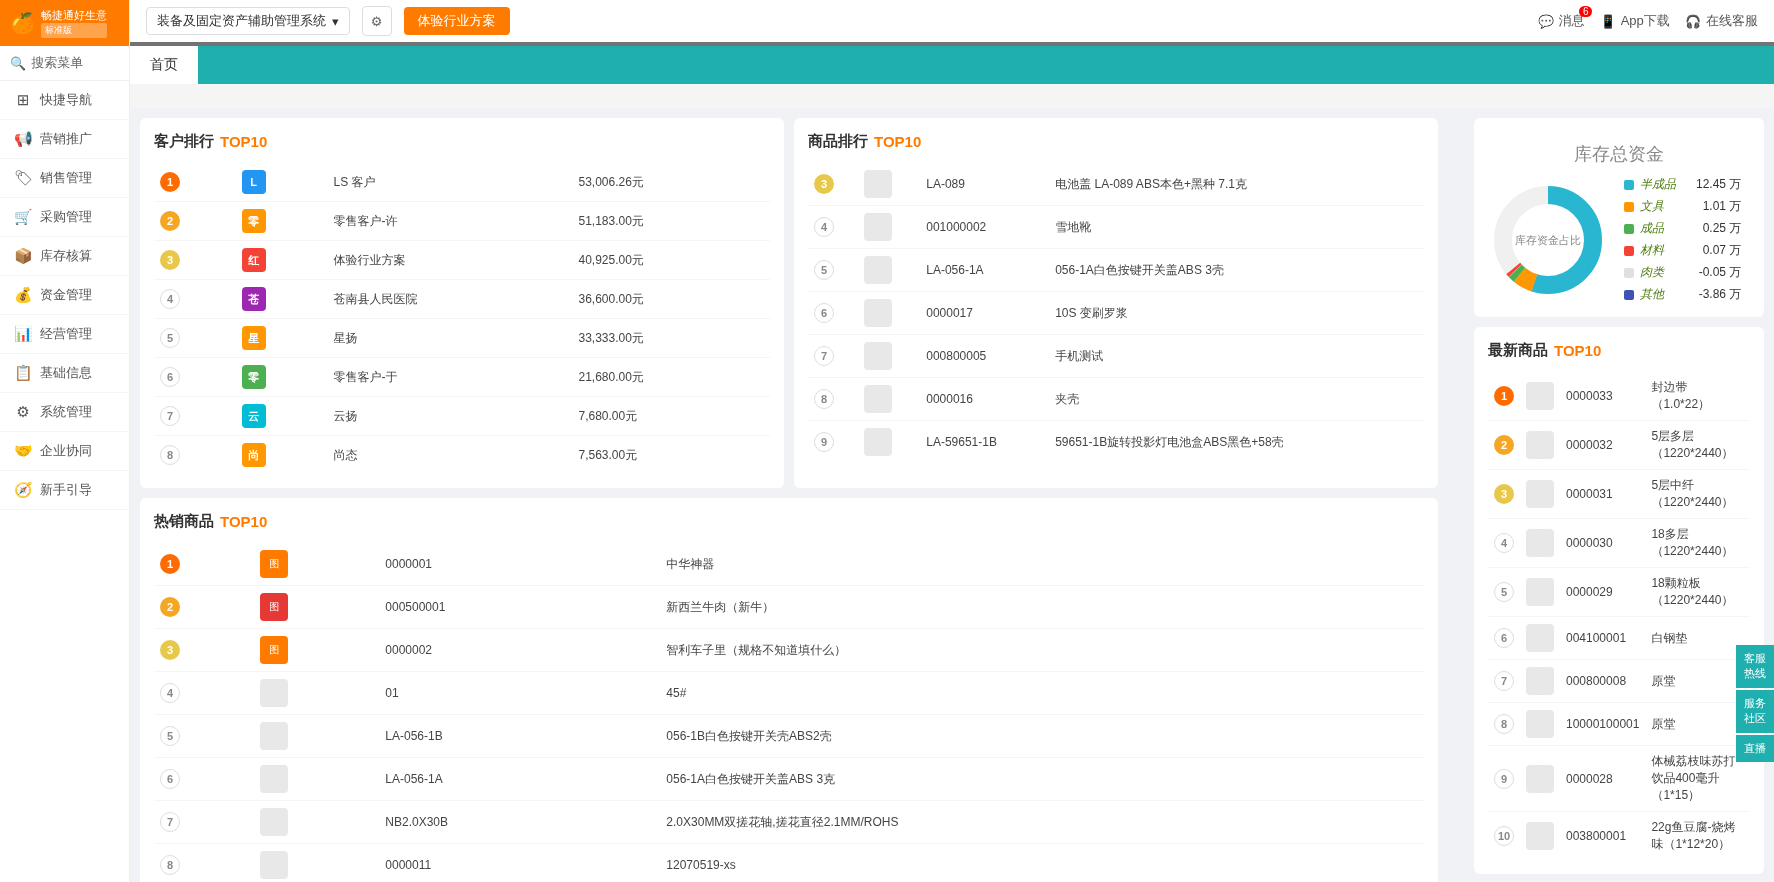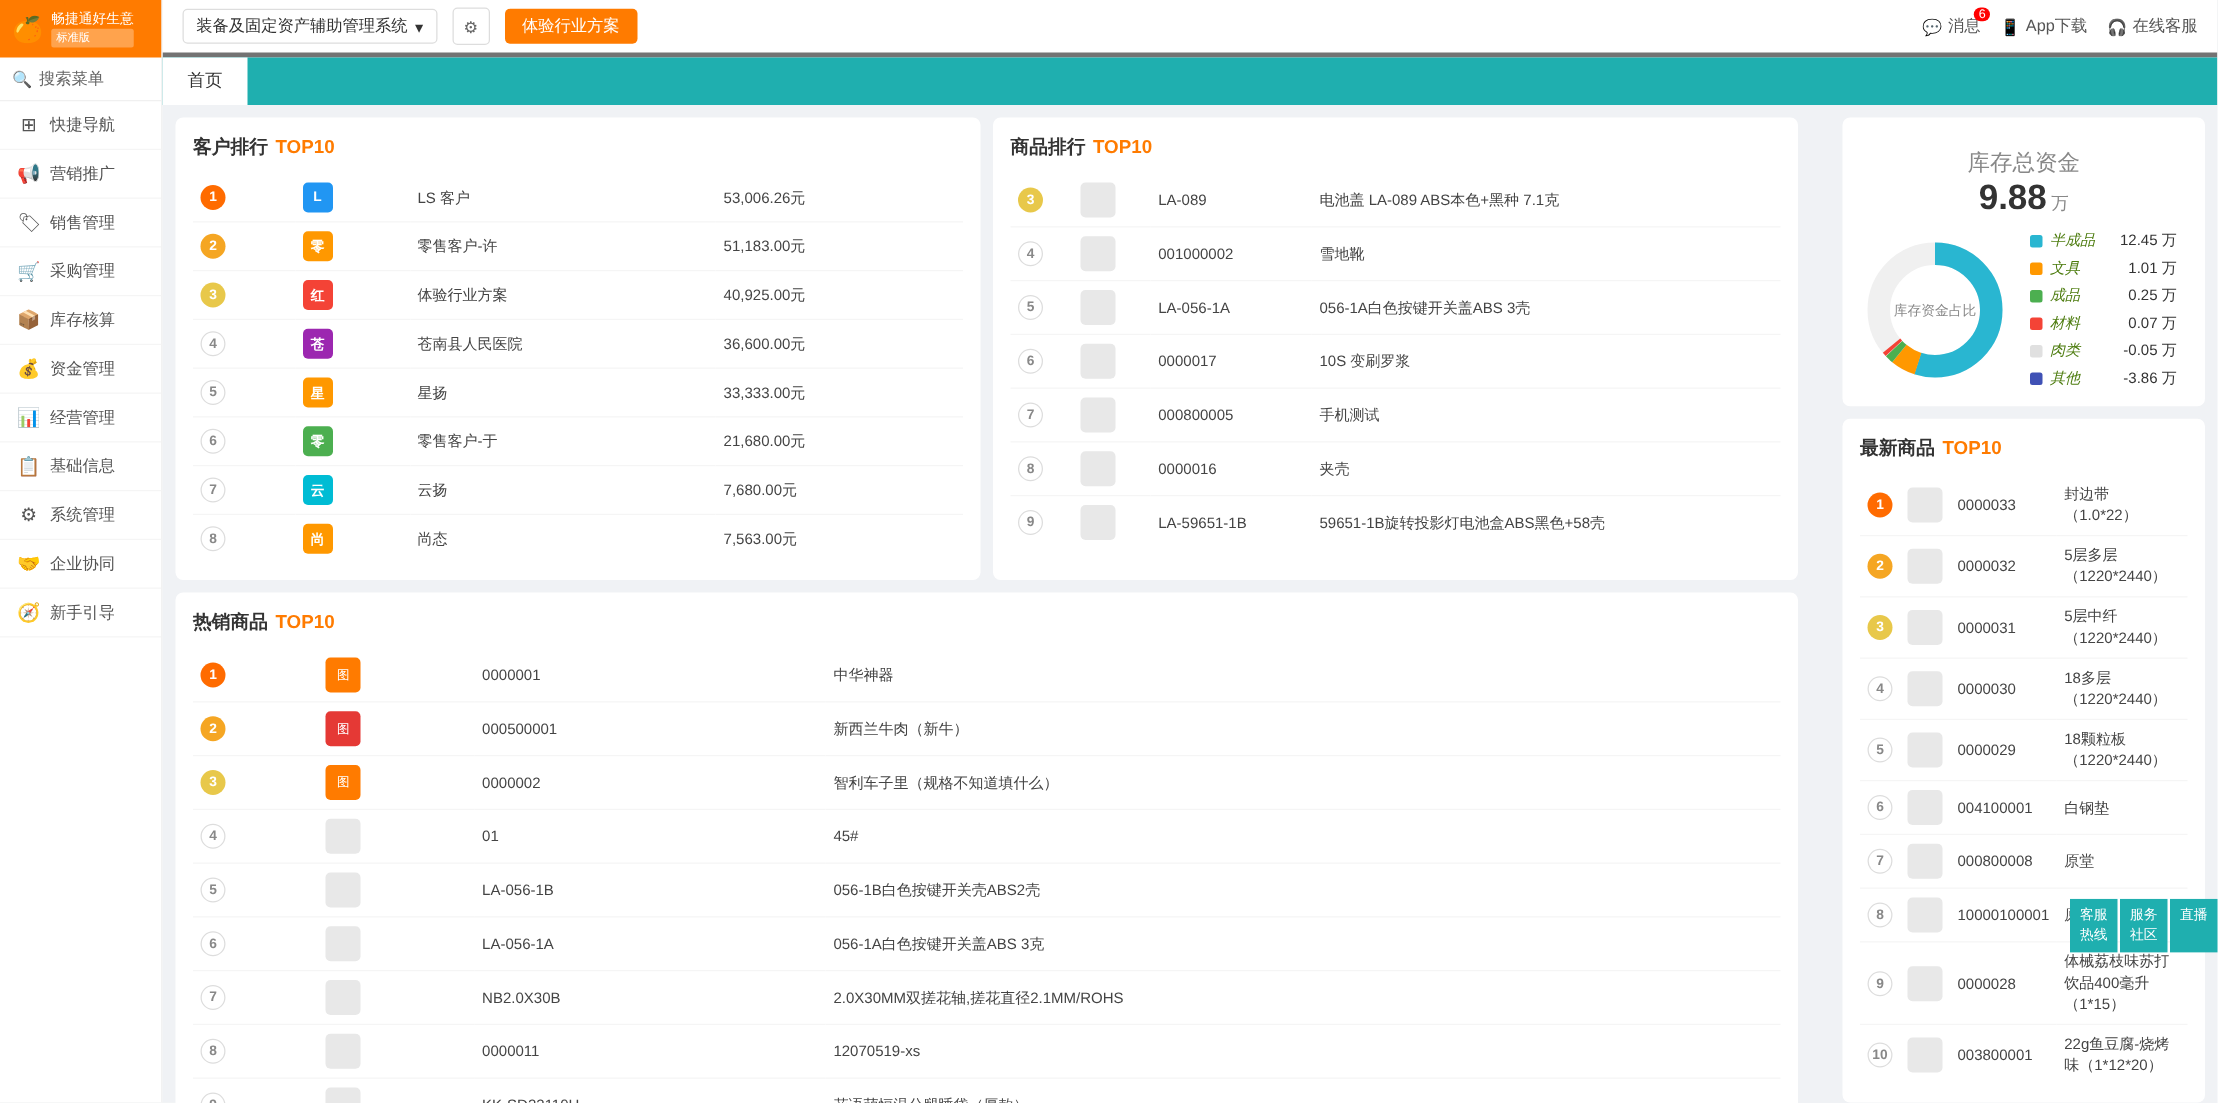--- a/index.html
+++ b/index.html
@@ -143,20 +143,21 @@
     }
 
     
     .content {
       flex: 1;
       overflow-y: auto;
       display: flex;
       gap: 16px;
       padding: 0;
       background: #f0f2f5;
+      margin-top: 24px;
     }
 
     
     .main-panels {
       flex: 1;
       overflow-y: auto;
       padding: 10px;
       display: flex;
       flex-direction: column;
       gap: 10px;
@@ -260,21 +261,21 @@
     ::-webkit-scrollbar { width: 6px; height: 6px; }
     ::-webkit-scrollbar-track { background: #f1f1f1; }
     ::-webkit-scrollbar-thumb { background: #ccc; border-radius: 3px; }
 
     
     .float-service {
       position: fixed;
       right: 0;
       bottom: 120px;
       display: flex;
-      flex-direction: row;
+      flex-direction: column;
       gap: 2px;
       z-index: 100;
     }
     .float-btn {
       width: 38px;
       background: #1fafaf;
       color: #fff;
       padding: 6px 4px;
       font-size: 11px;
       text-align: center;
@@ -569,24 +570,20 @@
         </table>
       </div>
 
     </div>
 
     <div class="right-panel">
 
       <div class="card">
         <div class="inventory-total">
           <span class="label">库存总资金</span>
-          <div>
-            <span class="value">9.88</span>
-            <span class="unit">万</span>
-          </div>
         </div>
         <div class="donut-container">
           <svg class="donut-svg" width="120" height="120" viewBox="0 0 120 120">
 
             <circle cx="60" cy="60" r="45" fill="none" stroke="#f0f0f0" stroke-width="18"></circle>
 
             <circle cx="60" cy="60" r="45" fill="none" stroke="#29b6d1" stroke-width="18" stroke-dasharray="226 283" stroke-dashoffset="70.75" transform="rotate(-90 60 60)"></circle>
 
             <circle cx="60" cy="60" r="45" fill="none" stroke="#ff9800" stroke-width="18" stroke-dasharray="17 283" stroke-dashoffset="-155" transform="rotate(-90 60 60)"></circle>
 

